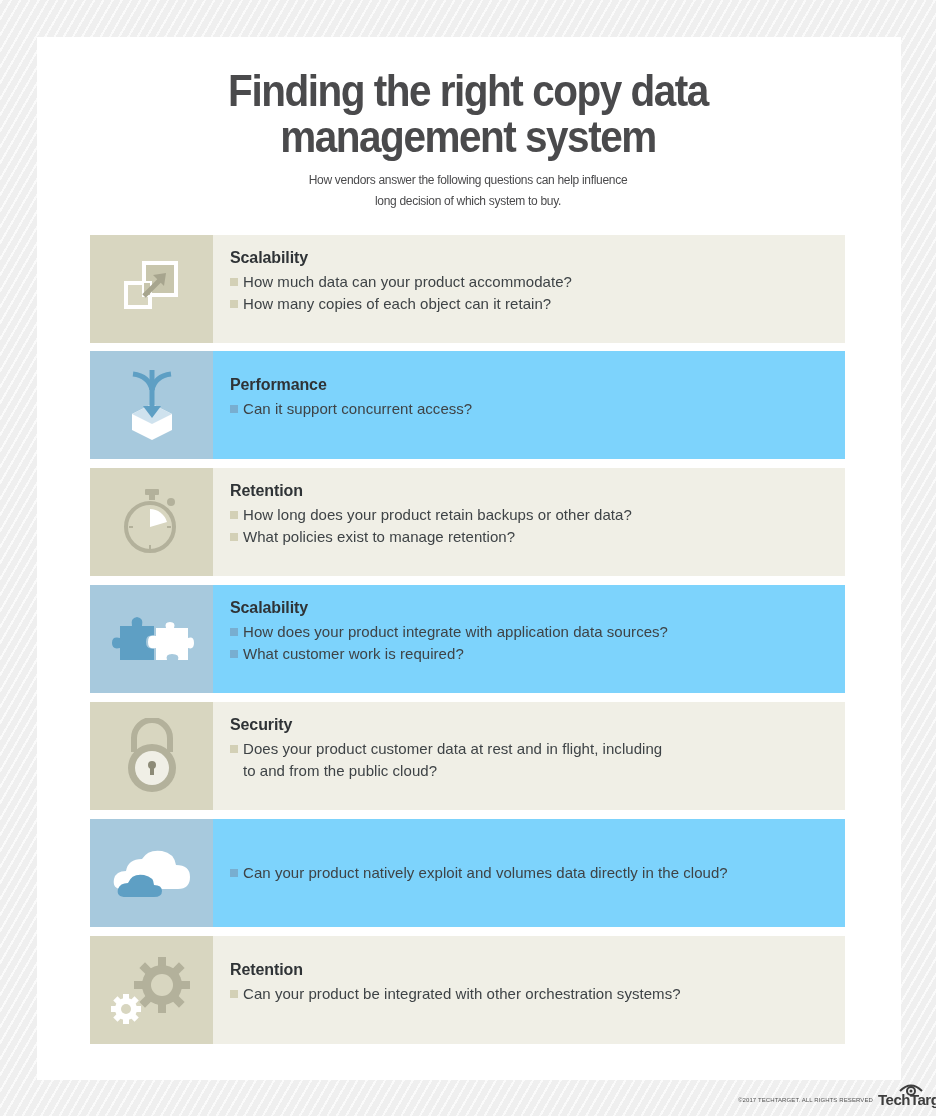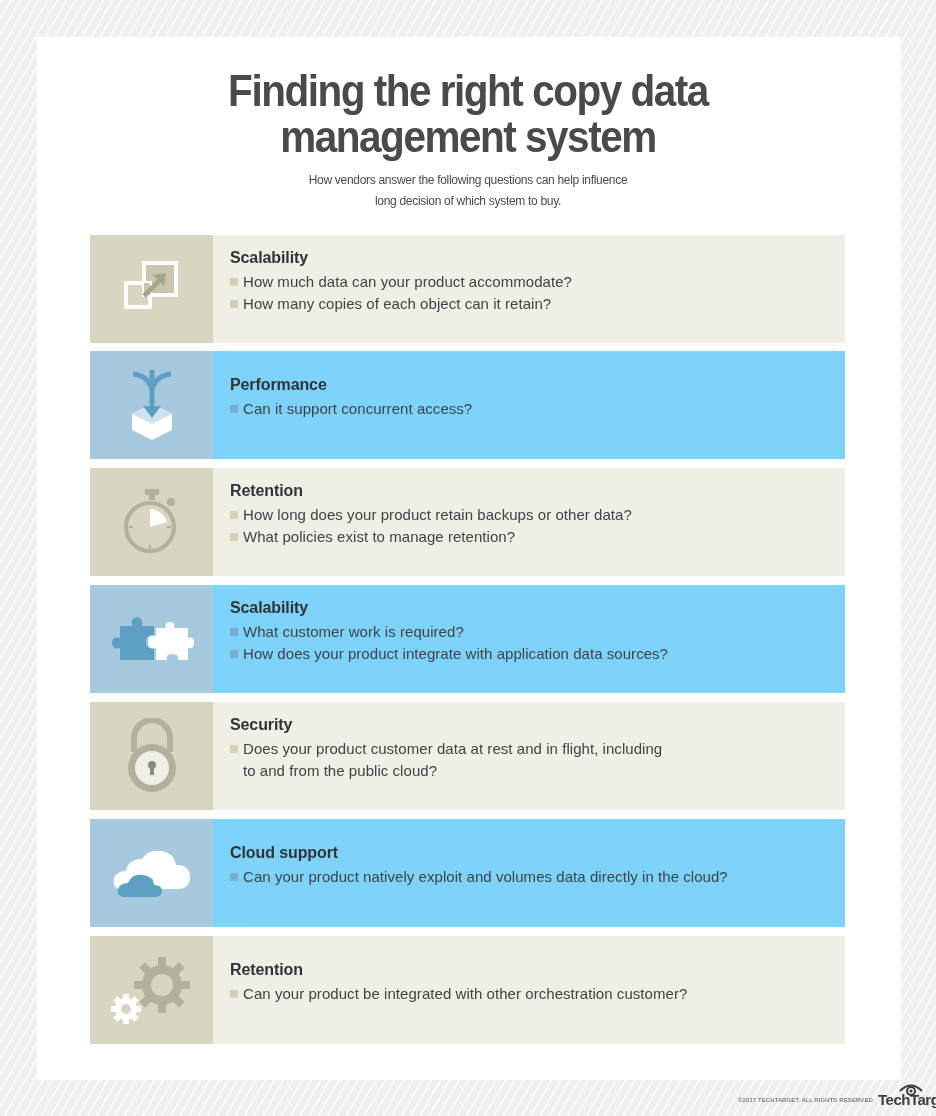--- a/index.html
+++ b/index.html
@@ -132,22 +132,22 @@
 <div class="row blue" style="top:585px">
   <div class="iconbox">
     <svg width="84" height="50" viewBox="0 0 84 50">
       <path d="M10,12 L22,12 Q20,4 27,3 Q34,4 32,12 L44,12 L44,22 Q36,20 36,28 Q36,36 44,34 L44,46 L10,46 L10,34 Q2,36 2,29 Q2,22 10,24 Z" fill="#5e9fc4"></path>
       <path d="M46,14 L56,14 Q54,8 60,8 Q66,8 64,14 L78,14 L78,24 Q84,22 84,29 Q84,36 78,34 L78,46 L68,46 Q70,40 62,40 Q55,40 57,46 L46,46 L46,34 Q38,36 38,28 Q38,20 46,22 Z" fill="#ffffff"></path>
     </svg>
   </div>
   <div class="textbox">
     <div class="row-title">Scalability</div>
     <ul class="bullets">
+      <li><span class="sq"></span><span>How does your product integrate with application data sources?</span></li>
       <li><span class="sq"></span><span>What customer work is required?</span></li>
-      <li><span class="sq"></span><span>How does your product integrate with application data sources?</span></li>
     </ul>
   </div>
 </div>
 
 <div class="row tan" style="top:702px">
   <div class="iconbox">
     <svg width="56" height="76" viewBox="0 0 56 76">
       <path d="M10,34 L10,20 A18,18 0 0,1 46,20 L46,34" fill="none" stroke="#b3b19b" stroke-width="6"></path>
       <circle cx="28" cy="50" r="24" fill="#b3b19b"></circle>
       <circle cx="28" cy="50" r="17" fill="#f0efe6"></circle>
@@ -164,21 +164,20 @@
 </div>
 
 <div class="row blue" style="top:819px">
   <div class="iconbox">
     <svg width="80" height="52" viewBox="0 0 80 52">
       <path d="M10,42 Q0,42 2,32 Q4,24 14,24 Q16,12 30,12 Q36,2 50,4 Q62,6 64,18 Q78,18 78,30 Q78,42 66,42 Z" fill="#ffffff"></path>
       <path d="M14,50 Q4,50 6,42 Q8,36 16,36 Q20,26 32,28 Q42,30 42,38 Q50,38 50,44 Q50,50 42,50 Z" fill="#5e9fc4"></path>
     </svg>
   </div>
   <div class="textbox">
-    <div class="row-title">Cloud support</div>
     <ul class="bullets">
       <li><span class="sq"></span><span>Can your product natively exploit and volumes data directly in the cloud?</span></li>
     </ul>
   </div>
 </div>
 
 <div class="row tan" style="top:936px">
   <div class="iconbox">
     <svg width="84" height="70" viewBox="0 0 84 70">
       <g transform="translate(52,30)">
@@ -207,21 +206,21 @@
           <rect x="9" y="-3" width="6" height="6" transform="rotate(45)"></rect>
         </g>
         <circle r="11" fill="#ffffff"></circle>
         <circle r="5" fill="#d8d6c0"></circle>
       </g>
     </svg>
   </div>
   <div class="textbox">
     <div class="row-title">Retention</div>
     <ul class="bullets">
-      <li><span class="sq"></span><span>Can your product be integrated with other orchestration customer?</span></li>
+      <li><span class="sq"></span><span>Can your product be integrated with other orchestration systems?</span></li>
     </ul>
   </div>
 </div>
 
 <div class="footer-copy">©2017 TECHTARGET. ALL RIGHTS RESERVED</div>
 <div class="footer-logo">
   <svg width="26" height="14" viewBox="0 0 26 14" style="position:absolute;left:20px;top:0">
     <path d="M2,9 Q13,-2 24,9" stroke="#3d3d3d" stroke-width="2" fill="none"></path>
     <circle cx="13" cy="9" r="4" fill="none" stroke="#3d3d3d" stroke-width="2"></circle>
     <circle cx="13" cy="9" r="1.5" fill="#3d3d3d"></circle>

